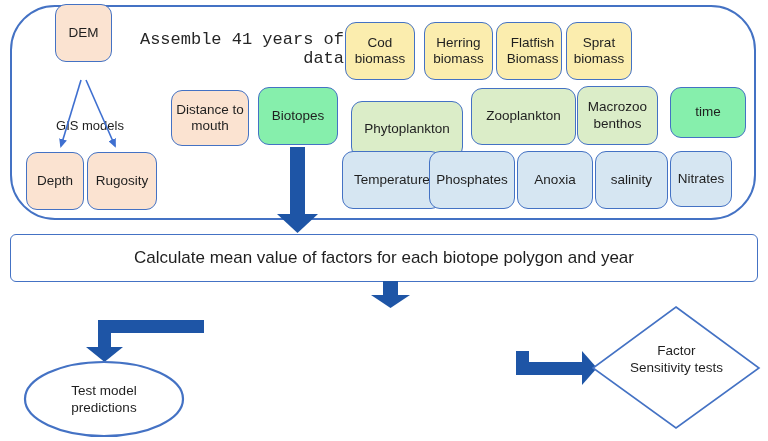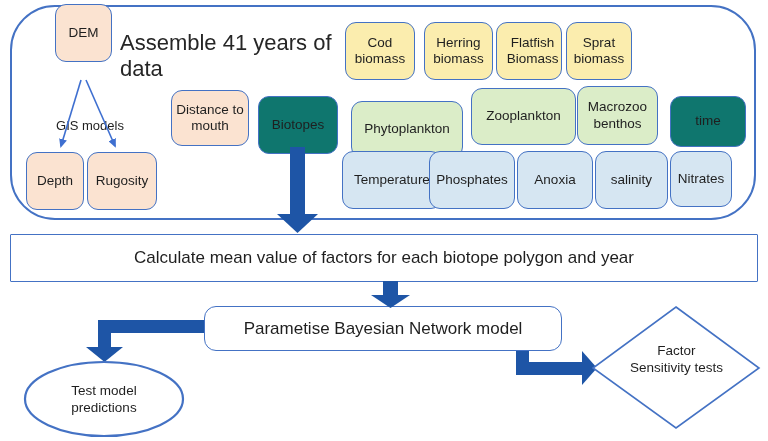--- a/index.html
+++ b/index.html
@@ -15,29 +15,29 @@
     position:absolute;border:1.5px solid #4472c4;border-radius:11px;
     display:flex;align-items:center;justify-content:center;text-align:center;
     font-size:13.5px;line-height:1.22;box-sizing:border-box;padding:2px 3px;
     color:#1f1f1f;background:#ffffff;
   }
   .peach{background:#fbe3d1;}
   .yellow{background:#fbedae;}
   .green{background:#dbedc8;}
   .blue{background:#d6e6f2;}
   .gray{background:#c9c9c9;}
-  .white{background:#0f766e;margin-top:9px;}
+  .white{background:#86efac;}
   .wide-box{
-    position:absolute;border:1.5px solid #4472c4;border-radius:1px;background:#ffffff;
+    position:absolute;border:1.5px solid #4472c4;border-radius:6px;background:#ffffff;
     display:flex;align-items:center;justify-content:center;text-align:center;
     font-size:17px;box-sizing:border-box;color:#1f1f1f;
   }
   .section-title{
-    position:absolute;left:120px;top:30px;width:224px;text-align:left;
-    font-size:22px;color:#262626;
+    position:absolute;left:120px;top:30px;width:224px;text-align:right;
+    font-size:17px;color:#262626;font-family:Liberation Mono, monospace;
   }
   .small-label{
     position:absolute;font-size:13px;color:#1f1f1f;text-align:center;
   }
   .shape-label{
     position:absolute;font-size:13.5px;line-height:1.25;color:#1f1f1f;
     text-align:center;z-index:4;
   }
   svg.arrows{position:absolute;left:0;top:0;z-index:3;pointer-events:none;}
 </style>
@@ -67,21 +67,20 @@
   <div class="node green" style="left:577px;top:86px;width:81px;height:59px;">Macrozoo benthos</div>
   <div class="node white" style="left:670px;top:87px;width:76px;height:51px;">time</div>
 
   <div class="node blue" style="left:342px;top:151px;width:100px;height:58px;">Temperature</div>
   <div class="node blue" style="left:429px;top:151px;width:86px;height:58px;">Phosphates</div>
   <div class="node blue" style="left:517px;top:151px;width:76px;height:58px;">Anoxia</div>
   <div class="node blue" style="left:595px;top:151px;width:73px;height:58px;">salinity</div>
   <div class="node blue" style="left:670px;top:151px;width:62px;height:56px;">Nitrates</div>
 
   <div class="wide-box" style="left:10px;top:234px;width:748px;height:48px;">Calculate mean value of factors for each biotope polygon and year</div>
-  <div class="wide-box" style="left:204px;top:306px;width:358px;height:45px;border-radius:12px;">Parametise Bayesian Network model</div>
 
   <svg class="arrows" width="768" height="441" viewBox="0 0 768 441">
     <defs>
       <marker id="tri" markerWidth="9" markerHeight="8" refX="7" refY="4" orient="auto" markerUnits="userSpaceOnUse">
         <path d="M0,0 L9,4 L0,8 z" fill="#3e6fd0"></path>
       </marker>
     </defs>
 
     <line x1="81" y1="80" x2="61" y2="146" stroke="#3e6fd0" stroke-width="1.6" marker-end="url(#tri)"></line>
     <line x1="86" y1="80" x2="115" y2="146" stroke="#3e6fd0" stroke-width="1.6" marker-end="url(#tri)"></line>

